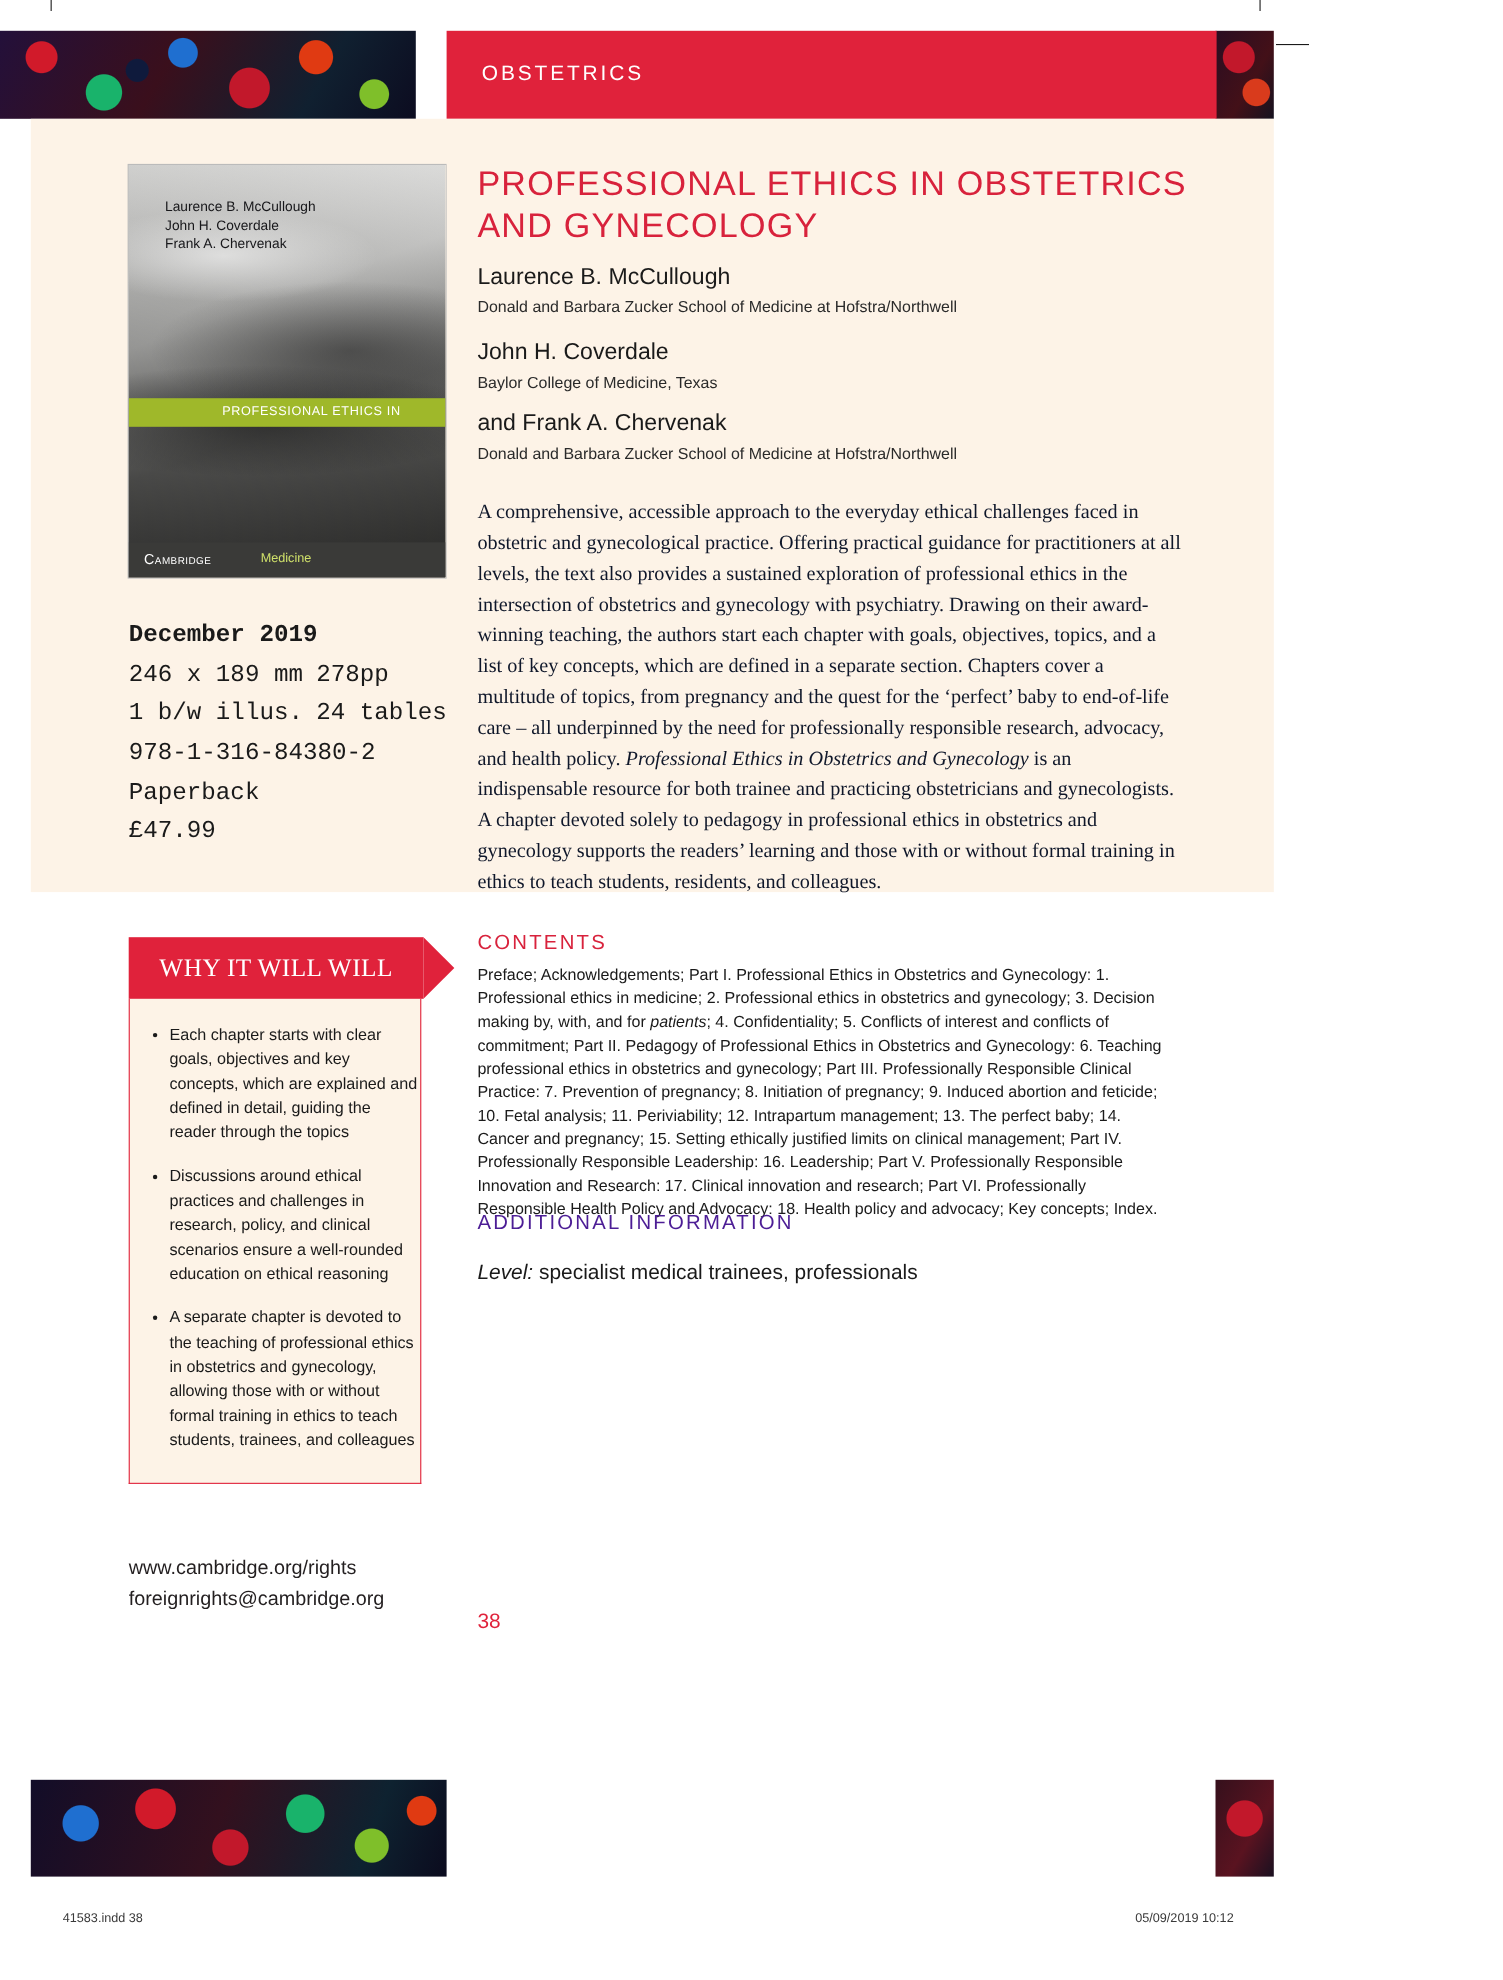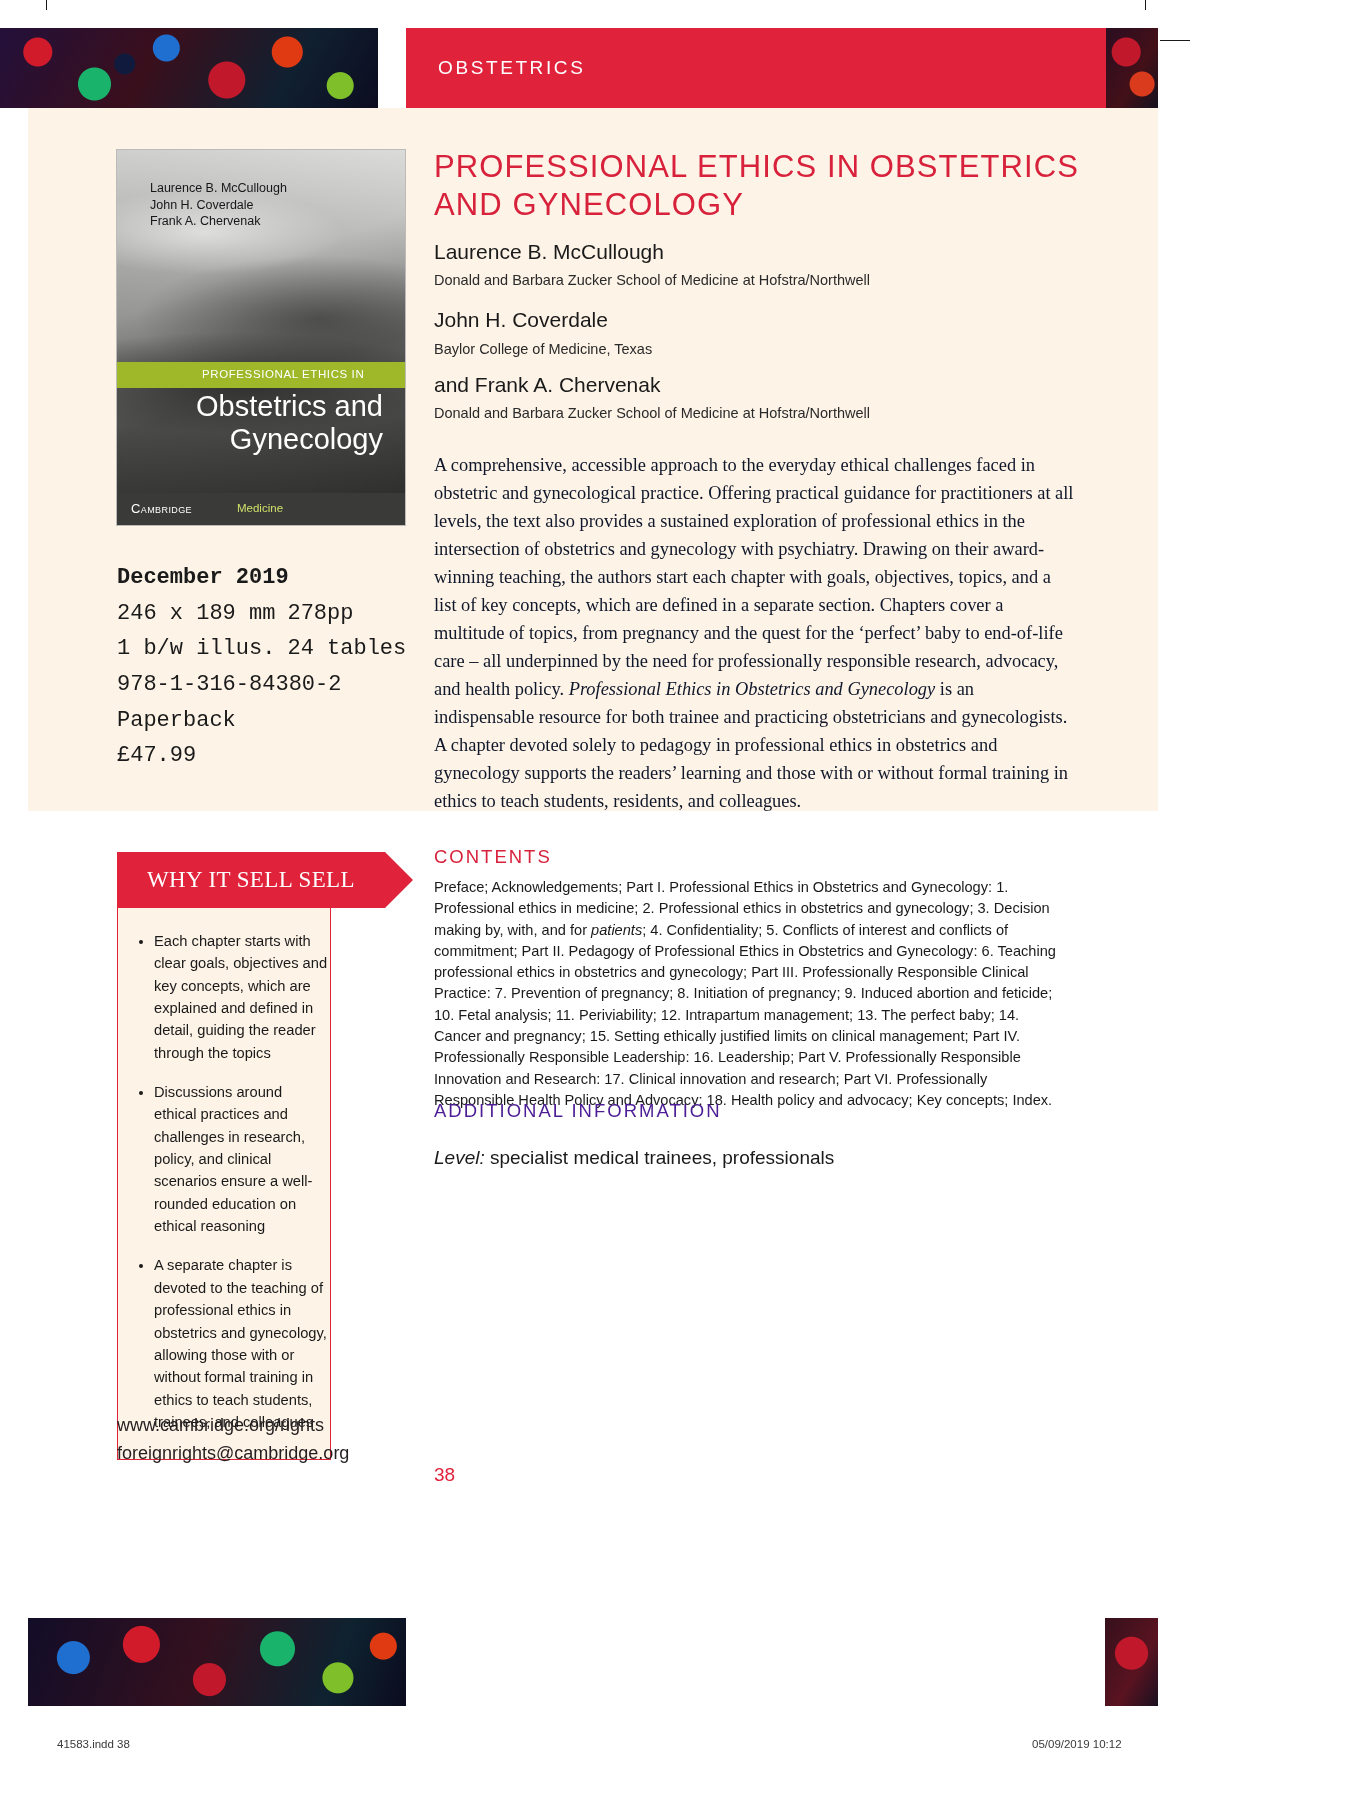--- a/index.html
+++ b/index.html
@@ -209,21 +209,21 @@
     position: absolute;
     left: 50%; top: 50%;
     transform: translate(-50%, -50%);
     color: #ffffff;
     font-family: "Liberation Serif", serif;
     font-size: 23px;
     letter-spacing: .4px;
     white-space: nowrap;
   }
   .wiws-body {
-    width: 214px;
+    width: 266px;
     background: #fdf3e7;
     border: 1px solid #e0223b;
     border-top: none;
     box-sizing: border-box;
     padding: 22px 2px 26px 4px;
     min-height: 420px;
   }
   .wiws-body ul {
     margin: 0;
     padding-left: 32px;
@@ -319,22 +319,20 @@
 <div class="hero"></div>
 
 <div class="cover">
   <div class="swirl"></div>
   <div class="cover-authors" style="white-space:pre-line;">Laurence B. McCullough
 John H. Coverdale
 Frank A. Chervenak</div>
   <div class="cover-band">
     <span>PROFESSIONAL ETHICS IN</span>
   </div>
-  <div class="cover-title" style="white-space:pre-line;">Obstetrics and
-Gynecology</div>
   <div class="cover-footer">
     <span class="cup">Cambridge</span>
     <span class="cup-series">Medicine</span>
   </div>
 </div>
 
 <div class="meta">
   <div class="meta-date">December 2019</div>
   <div>
     <span>246 x 189 mm</span><span class="gap"></span><span>278pp</span>
@@ -356,21 +354,21 @@
 <div class="author a2">John H. Coverdale</div>
 <div class="affil f2">Baylor College of Medicine, Texas</div>
 
 <div class="author a3">and Frank A. Chervenak</div>
 <div class="affil f3">Donald and Barbara Zucker School of Medicine at Hofstra/Northwell</div>
 
 <div class="blurb"><span>A comprehensive, accessible approach to the everyday ethical challenges faced in obstetric and gynecological practice. Offering practical guidance for practitioners at all levels, the text also provides a sustained exploration of professional ethics in the intersection of obstetrics and gynecology with psychiatry. Drawing on their award-winning teaching, the authors start each chapter with goals, objectives, topics, and a list of key concepts, which are defined in a separate section. Chapters cover a multitude of topics, from pregnancy and the quest for the ‘perfect’ baby to end-of-life care – all underpinned by the need for professionally responsible research, advocacy, and health policy. </span><i>Professional Ethics in Obstetrics and Gynecology</i><span> is an indispensable resource for both trainee and practicing obstetricians and gynecologists. A chapter devoted solely to pedagogy in professional ethics in obstetrics and gynecology supports the readers’ learning and those with or without formal training in ethics to teach students, residents, and colleagues.</span></div>
 
 <div class="wiws">
   <div class="wiws-banner">
-    <span>WHY IT SELL SELL</span>
+    <span>WHY IT WILL WILL</span>
   </div>
   <div class="wiws-body">
     <ul>
       <li>Each chapter starts with clear goals, objectives and key concepts, which are explained and defined in detail, guiding the reader through the topics</li>
       <li>Discussions around ethical practices and challenges in research, policy, and clinical scenarios ensure a well-rounded education on ethical reasoning</li>
       <li>A separate chapter is devoted to the teaching of professional ethics in obstetrics and gynecology, allowing those with or without formal training in ethics to teach students, trainees, and colleagues</li>
     </ul>
   </div>
 </div>
 

